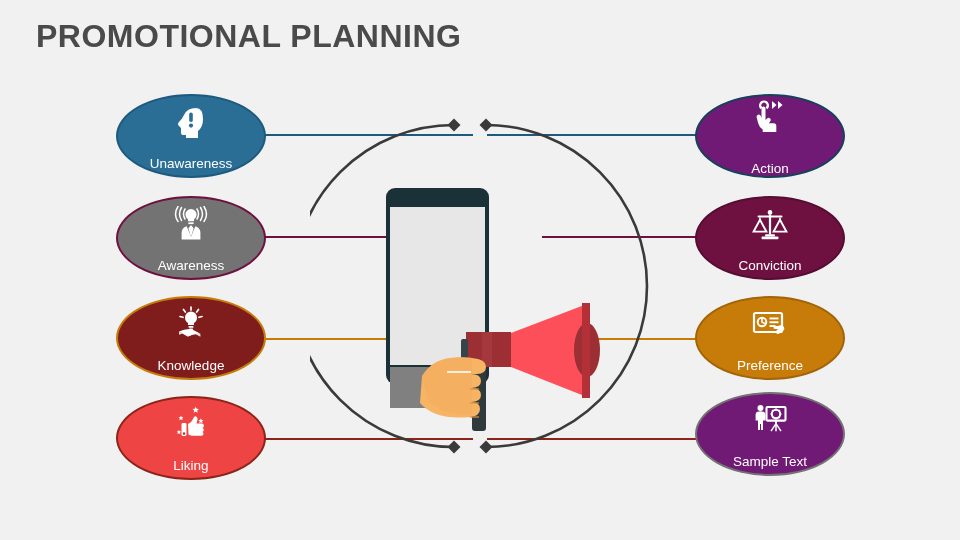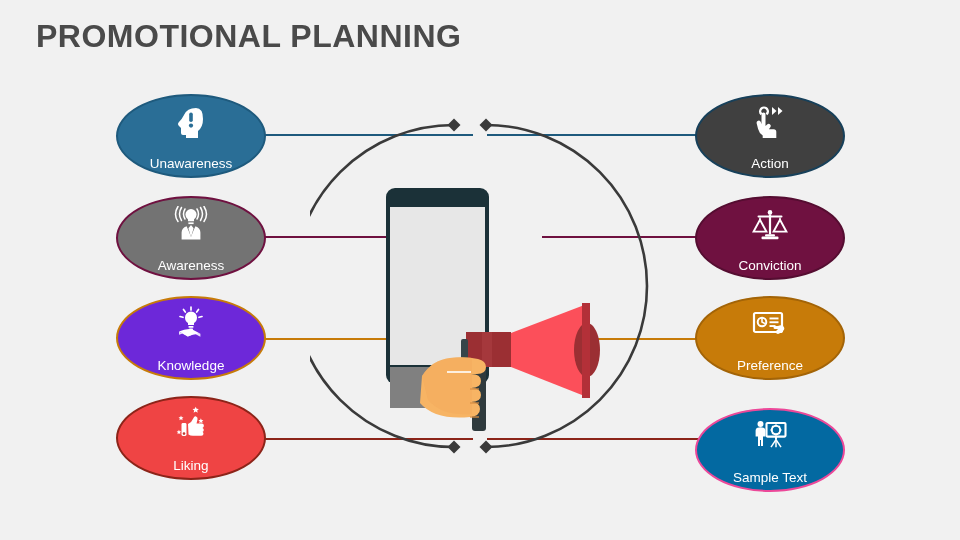--- a/index.html
+++ b/index.html
@@ -157,21 +157,21 @@
         <path d="M18 3 a5.6 5.6 0 0 1 5.6 5.6 q0 3.4 -2.6 5 l0 1.6 l-6 0 l0 -1.6 q-2.6 -1.6 -2.6 -5 a5.6 5.6 0 0 1 5.6 -5.6 z"></path>
         <rect x="15.4" y="16.4" width="5.2" height="1.7"></rect>
         <path d="M18 19 l2.6 3.2 l-2.6 9 l-2.6 -9 z"></path>
         <path d="M13.6 20.2 q-5 1.8 -5 6.2 l0 7.2 l18.8 0 l0 -7.2 q0 -4.4 -5 -6.2
                  l-2.2 5 l-2.2 5.8 l-2.2 -5.8 z"></path>
       </svg>
     </span>
     <span class="nodelabel">Awareness</span>
   </div>
 
-  <div class="node" style="left:116px;top:296px;background:#6d28d9;border:2px solid #c77b09;">
+  <div class="node" style="left:116px;top:296px;background:#7f1d1d;border:2px solid #c77b09;">
     <span class="nodeicon">
       <svg width="34" height="34" viewBox="0 0 34 34" fill="#ffffff">
         <g stroke="#ffffff" stroke-width="1.7" stroke-linecap="round">
           <path d="M17 1 l0 3"></path>
             <path d="M9.5 3.5 l1.8 2.6"></path>
             <path d="M24.5 3.5 l-1.8 2.6"></path>
           <path d="M6 10.5 l3 0.8"></path>
             <path d="M28 10.5 l-3 0.8"></path>
         </g>
         <path d="M17 5.6 a6 6 0 0 1 6 6 q0 3.6 -3 5.4 l0 2 l-6 0 l0 -2 q-3 -1.8 -3 -5.4 a6 6 0 0 1 6 -6 z"></path>
@@ -195,21 +195,21 @@
         <rect x="8.5" y="17" width="5" height="13" rx="1.4"></rect>
         <circle cx="11" cy="27.6" r="1.3" fill="#c13a31"></circle>
         <path d="M15 18 q4 -2 5.5 -6 q.8 -2.2 2.6 -1.6 q2 .7 1.4 3.2 l-1 4 l5.2 0 q2.2 0 2.2 2.2
                  q0 1.6 -1.4 2.1 q1.3 .5 1.3 2 q0 1.5 -1.4 2 q1.1 .5 1.1 1.9 q0 1.8 -2.2 2 l-8.4 0
                  q-2.6 0 -4.4 -1.4 z"></path>
       </svg>
     </span>
     <span class="nodelabel">Liking</span>
   </div>
 
-  <div class="node" style="left:695px;top:94px;background:#404040;border:2px solid #17405a;">
+  <div class="node" style="left:695px;top:94px;background:#701a75;border:2px solid #17405a;justify-content:space-between;">
     <span class="nodeicon">
       <svg width="36" height="34" viewBox="0 0 36 34" fill="#ffffff">
         <path d="M12 2.5 a5 5 0 0 0 -3.2 8.8 l1.6 -2 a2.6 2.6 0 1 1 3.2 0 l1.6 2 a5 5 0 0 0 -3.2 -8.8 z"></path>
         <path d="M20 3 l4.5 4 l-4.5 4 z"></path>
         <path d="M26 3 l4.5 4 l-4.5 4 z"></path>
         <path d="M9.5 10.5 q0 -2 2 -2 q2 0 2 2 l0 11.5 l1.6 -1.4 q1.6 -1.5 3 -.2
                  q1.3 1.2 .2 2.8 l-1.4 2 l4.8 0 q2.6 0 2.6 2.6 l0 6.2 l-13.6 0 l0 -2.4
                  q-3.6 -2.6 -4.6 -6.6 l-1.4 -5.4 q-.6 -2.2 1.4 -2.9 q2 -.7 2.8 1.6 l.6 1.9 z"></path>
       </svg>
     </span>
@@ -246,21 +246,21 @@
         </g>
         <path d="M8 11.8 L 1.6 23.6 L 14.4 23.6 Z" fill="none" stroke="#ffffff" stroke-width="1.9"></path>
         <path d="M28 11.8 L 21.6 23.6 L 34.4 23.6 Z" fill="none" stroke="#ffffff" stroke-width="1.9"></path>
         <rect x="13" y="26.2" width="10" height="2.2" rx="1"></rect>
         <rect x="9.5" y="28.6" width="17" height="2.6" rx="1"></rect>
       </svg>
     </span>
     <span class="nodelabel">Conviction</span>
   </div>
 
-  <div class="node" style="left:695px;top:408px;background:#0369a1;border:2px solid #ec4899;">
+  <div class="node" style="left:695px;top:392px;background:#701a75;border:2px solid #737373;">
     <span class="nodeicon">
       <svg width="36" height="32" viewBox="0 0 36 32" fill="#ffffff">
         <circle cx="8.5" cy="4" r="3"></circle>
         <path d="M5.4 7.8 q3.2 -1 6.2 0 q1.8 .6 1.8 2.6 l0 6 l-2.4 0 l0 9.6 l-2 0 l0 -6 l-1 0 l0 6 l-2 0 l0 -9.6 l-2.4 0 l0 -6 q0 -2 1.8 -2.6 z"></path>
         <rect x="14.5" y="3" width="19" height="13.6" rx="1" fill="none" stroke="#ffffff" stroke-width="2.1"></rect>
         <circle cx="24" cy="10" r="4.2" fill="none" stroke="#ffffff" stroke-width="2"></circle>
         <g stroke="#ffffff" stroke-width="1.7">
           <path d="M24 4.6 l0 1.6"></path>
             <path d="M24 13.8 l0 1.6"></path>
           <path d="M18.6 10 l1.6 0"></path>

